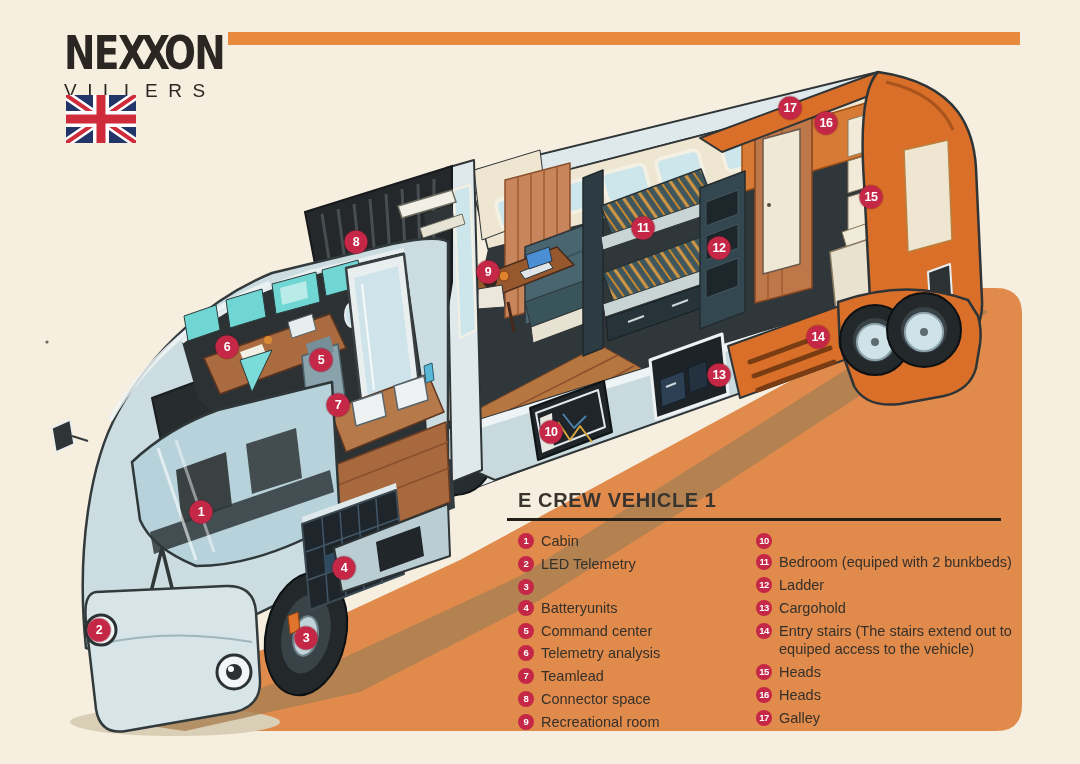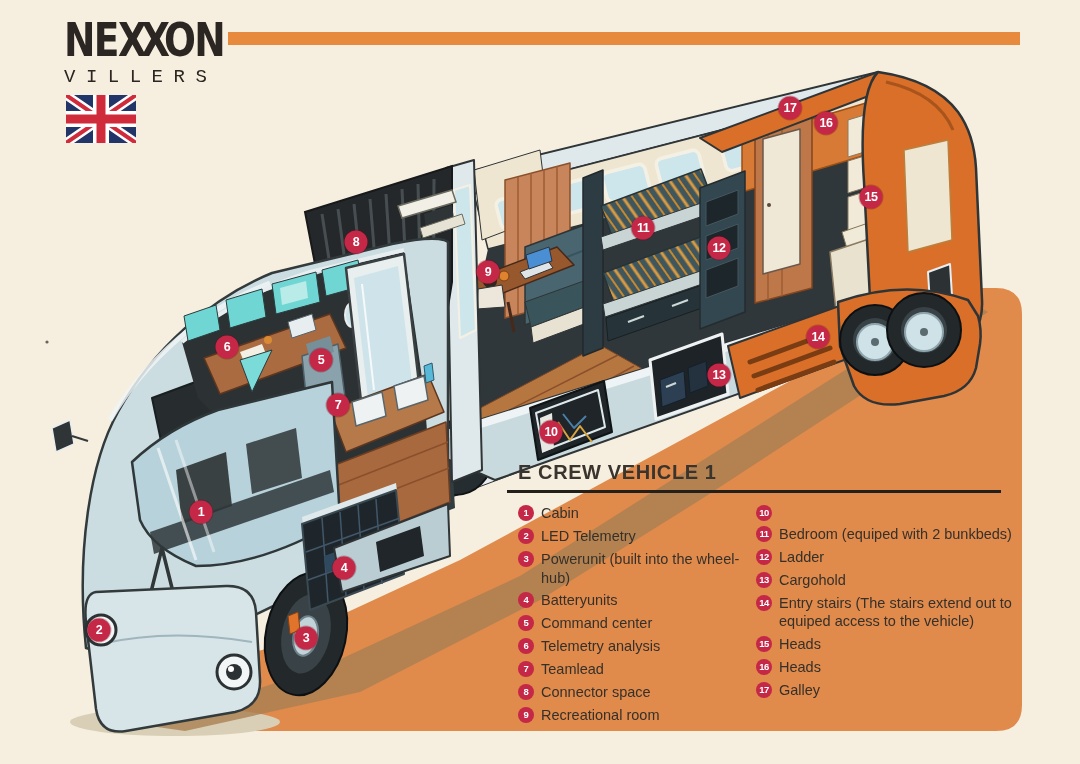--- a/index.html
+++ b/index.html
@@ -1,36 +1,36 @@
 <!DOCTYPE html>
 <html><head>
 <meta charset="utf-8">
 <style>
   html,body{margin:0;padding:0;}
   body{width:1080px;height:764px;background:#f6efdf;font-family:"Liberation Sans",sans-serif;}
   #stage{position:relative;width:1080px;height:764px;overflow:hidden;background:#f6efdf;}
   #illu{position:absolute;left:0;top:0;}
 
   
-  .brand{position:absolute;left:64px;top:16px;color:#2b2622;}
+  .brand{position:absolute;left:64px;top:29px;color:#2b2622;}
   .brand-name{font-family:"DejaVu Sans",sans-serif;font-weight:bold;font-size:47px;letter-spacing:-2px;
               transform:scaleX(.80);transform-origin:left center;line-height:1;}
   .brand-name .xx{letter-spacing:-0.16em;}
-  .brand-sub{font-family:Liberation Mono, monospace;font-size:19px;letter-spacing:10.5px;margin-top:5px;line-height:1;}
+  .brand-sub{font-family:Liberation Sans, sans-serif;font-size:19px;letter-spacing:10.5px;margin-top:5px;line-height:1;}
   .flag{position:absolute;left:66px;top:95px;}
   .topbar{position:absolute;left:228px;top:32px;width:792px;height:13px;background:#e78a3e;}
 
   
   .callouts{position:absolute;left:0;top:0;width:100%;height:100%;pointer-events:none;}
   .marker{position:absolute;width:23px;height:23px;border-radius:50%;background:#c52746;
           box-shadow:0 0 0 1px rgba(105,10,30,.30);color:#fff;text-align:center;
           font:bold 12.5px/23px "Liberation Sans",sans-serif;letter-spacing:-.5px;
           transform:translate(-50%,-50%);}
   
-  .legend{position:absolute;left:506px;top:461px;width:520px;color:#35302a;}
+  .legend{position:absolute;left:506px;top:489px;width:520px;color:#35302a;}
   .legend-title{font-size:20px;font-weight:bold;letter-spacing:.6px;margin-left:12px;color:#3a342e;}
   .legend-rule{height:3px;background:#23201c;margin-top:6px;width:494px;margin-left:1px;}
   .legend-cols{display:flex;margin-top:11px;margin-left:12px;}
   ul.col{list-style:none;margin:0;padding:0;}
   ul.col-left{width:238px;}
   ul.col-right{width:270px;}
   .l-item{display:flex;gap:7px;margin-bottom:4px;font-size:14.5px;line-height:1.3;}
   .lnum{flex:0 0 16px;width:16px;height:16px;border-radius:50%;background:#c52746;color:#fff;
         font:bold 9.5px/16px "Liberation Sans",sans-serif;text-align:center;margin-top:1px;letter-spacing:-.5px;}
   .col-left .ltext{max-width:206px;}
@@ -375,21 +375,20 @@
           <span class="ltext">Cabin</span>
         </li>
 
         <li class="l-item">
           <span class="lnum">2</span>
           <span class="ltext">LED Telemetry</span>
         </li>
 
         <li class="l-item">
           <span class="lnum">3</span>
-          <span class="ltext">Powerunit (built into the wheel-hub)</span>
         </li>
 
         <li class="l-item">
           <span class="lnum">4</span>
           <span class="ltext">Batteryunits</span>
         </li>
 
         <li class="l-item">
           <span class="lnum">5</span>
           <span class="ltext">Command center</span>

